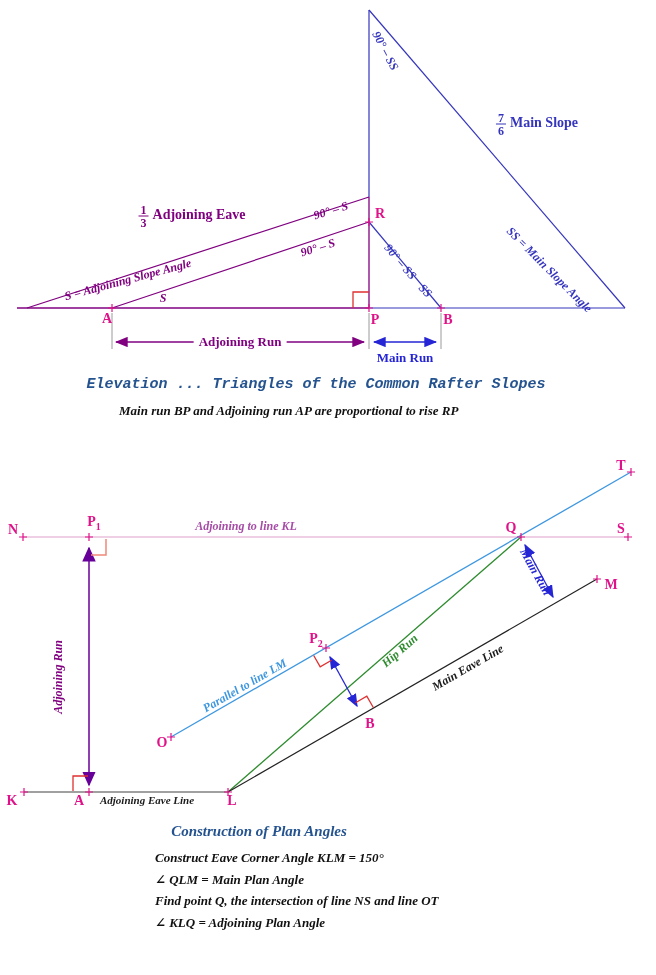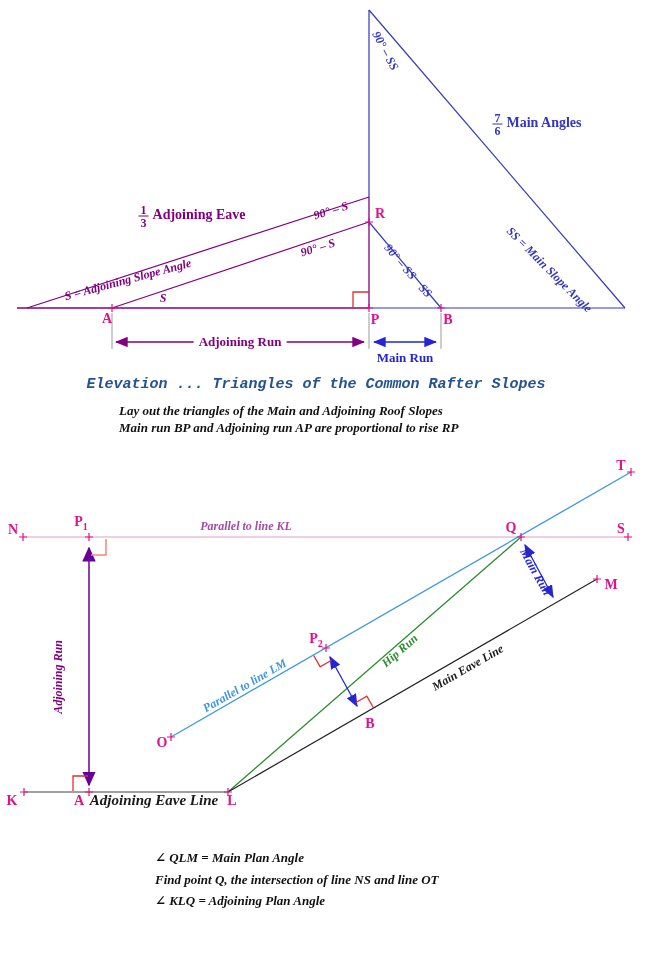--- a/index.html
+++ b/index.html
@@ -82,21 +82,21 @@
     <path d="M85,792H93M89,788V796" stroke="#E01289" stroke-width="1.2"></path>
     <path d="M224,792H232M228,788V796" stroke="#E01289" stroke-width="1.2"></path>
   </svg>
 
   <div class="lbl b it t-blue" style="left:385px;top:51px;transform:translate(-50%,-50%) rotate(62deg);">90° – SS</div>
 
   <div class="lbl b t-blue" style="left:537px;top:124px;font-size:14px;">
     <span class="frac">
         <span class="num">7</span>
         <span>6</span>
-      </span><span>Main Angles</span>
+      </span><span>Main Slope</span>
   </div>
 
   <div class="lbl b t-purple" style="left:192px;top:216px;font-size:14px;">
     <span class="frac">
         <span class="num">1</span>
         <span>3</span>
       </span><span>Adjoining Eave</span>
   </div>
 
   <div class="lbl b it t-purple" style="left:331px;top:211px;transform:translate(-50%,-50%) rotate(-17deg);">90° – S</div>
@@ -111,46 +111,47 @@
   <div class="lbl pt" style="left:375px;top:320px;">P</div>
   <div class="lbl pt" style="left:448px;top:320px;">B</div>
   <div class="lbl pt" style="left:107px;top:319px;">A</div>
 
   <div class="lbl b t-purple dim-lbl" style="left:240px;top:342px;font-size:13px;">Adjoining Run</div>
   <div class="lbl b t-vblue" style="left:405px;top:358px;font-size:13px;">Main Run</div>
 
   <div class="lbl cap" style="left:316px;top:385px;font-family:Liberation Mono, monospace;">Elevation ... Triangles of the Common Rafter Slopes</div>
 
   <div class="textblock" style="left:119px;top:402px;">
-    <div>Lay out the triangles of the Main and Adjoining Roof Slopes</div>
     <div>Main run BP and Adjoining run AP are proportional to rise RP</div>
   </div>
 
-  <div class="lbl b it t-vio" style="left:246px;top:527px;">Parallel to line KL</div>
+  <div class="lbl b it t-vio" style="left:246px;top:527px;">Adjoining to line KL</div>
   <div class="lbl b it t-sky" style="left:245px;top:686px;transform:translate(-50%,-50%) rotate(-30deg);">Parallel to line LM</div>
   <div class="lbl b it t-purple" style="left:59px;top:677px;transform:translate(-50%,-50%) rotate(-90deg);">Adjoining Run</div>
   <div class="lbl b it t-green" style="left:400px;top:651px;transform:translate(-50%,-50%) rotate(-41deg);">Hip Run</div>
   <div class="lbl b it t-vblue" style="left:535px;top:572px;transform:translate(-50%,-50%) rotate(61deg);">Main Run</div>
   <div class="lbl b it t-dark" style="left:468px;top:668px;transform:translate(-50%,-50%) rotate(-30deg);">Main Eave Line</div>
-  <div class="lbl b it t-dark" style="left:154px;top:800px;font-size:15px;">Adjoining Eave Line</div>
+  <div class="lbl b it t-dark" style="left:147px;top:800px;font-size:11px;">Adjoining Eave Line</div>
 
   <div class="lbl pt" style="left:13px;top:530px;">N</div>
-  <div class="lbl pt" style="left:81px;top:523px;"><span>P</span><sub>1</sub></div>
+  <div class="lbl pt" style="left:94px;top:523px;"><span>P</span><sub>1</sub></div>
   <div class="lbl pt" style="left:511px;top:528px;">Q</div>
   <div class="lbl pt" style="left:621px;top:529px;">S</div>
   <div class="lbl pt" style="left:621px;top:466px;">T</div>
   <div class="lbl pt" style="left:611px;top:585px;">M</div>
   <div class="lbl pt" style="left:162px;top:743px;">O</div>
   <div class="lbl pt" style="left:316px;top:640px;"><span>P</span><sub>2</sub></div>
   <div class="lbl pt" style="left:370px;top:724px;">B</div>
   <div class="lbl pt" style="left:12px;top:801px;">K</div>
   <div class="lbl pt" style="left:79px;top:801px;">A</div>
   <div class="lbl pt" style="left:232px;top:801px;">L</div>
 
+  <div class="lbl cap" style="left:259px;top:831px;">Construction of Plan Angles</div>
 
   <div class="textblock" style="left:155px;top:849px;">
+    <div><span>Construct Eave Corner Angle KLM = 150°</span><sub></sub><span></span></div>
     <div><span>∠ QLM = Main Plan Angle</span><sub></sub><span></span></div>
     <div><span>Find point Q, the intersection of line NS and line OT</span><sub></sub><span></span></div>
     <div><span>∠ KLQ = Adjoining Plan Angle</span><sub></sub><span></span></div>
 
   </div>
 
 </div>
 
 </body></html>

